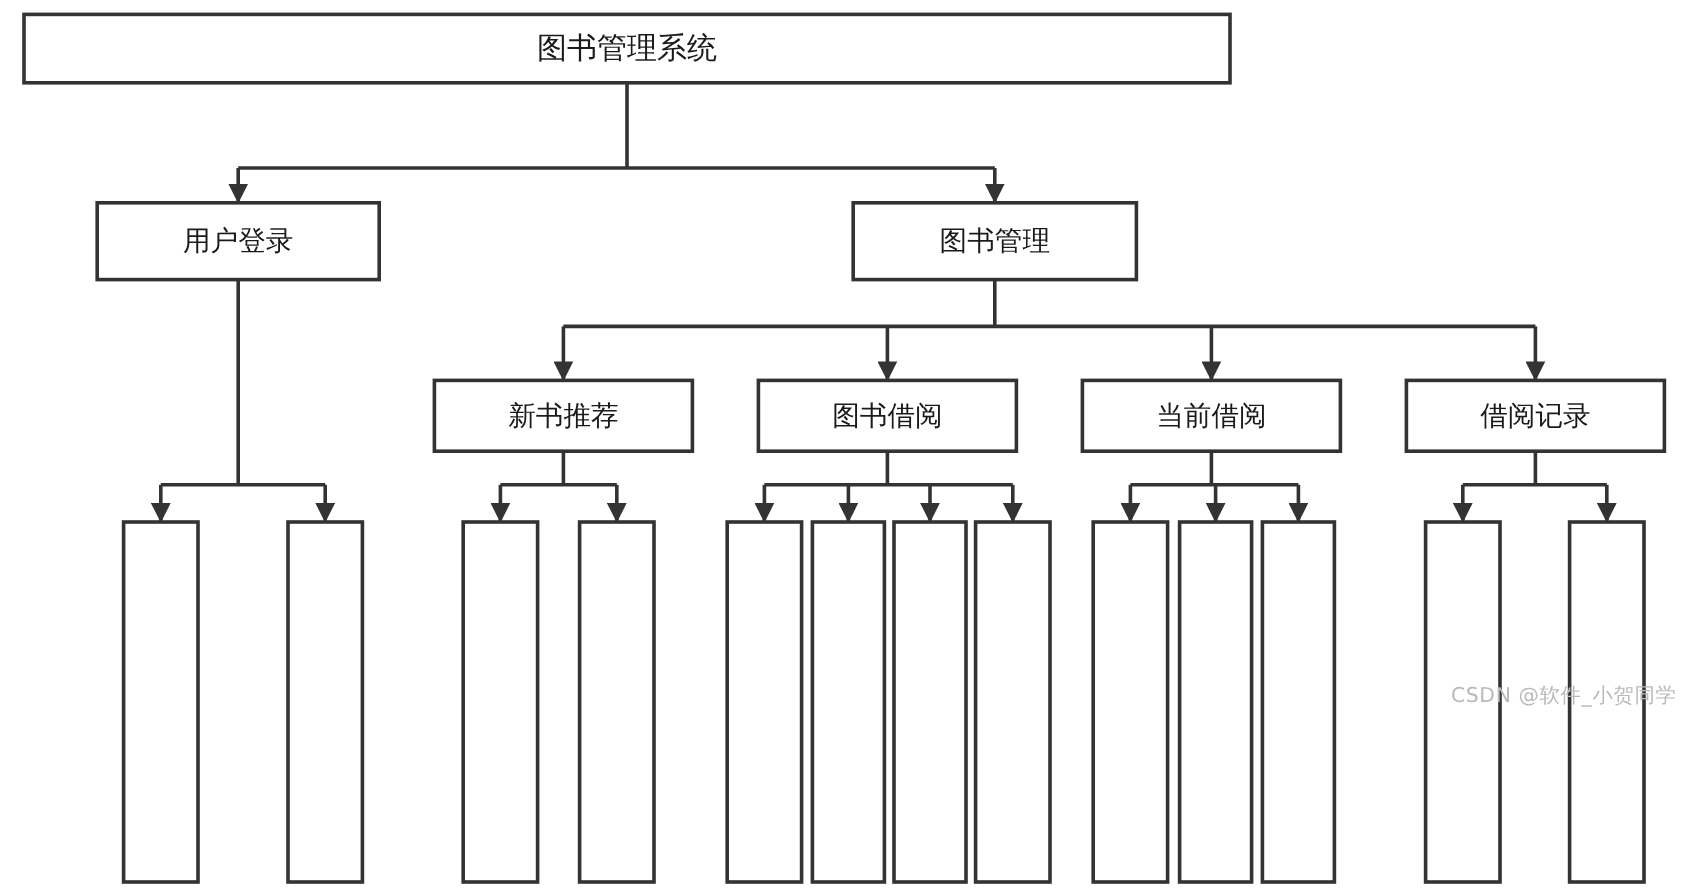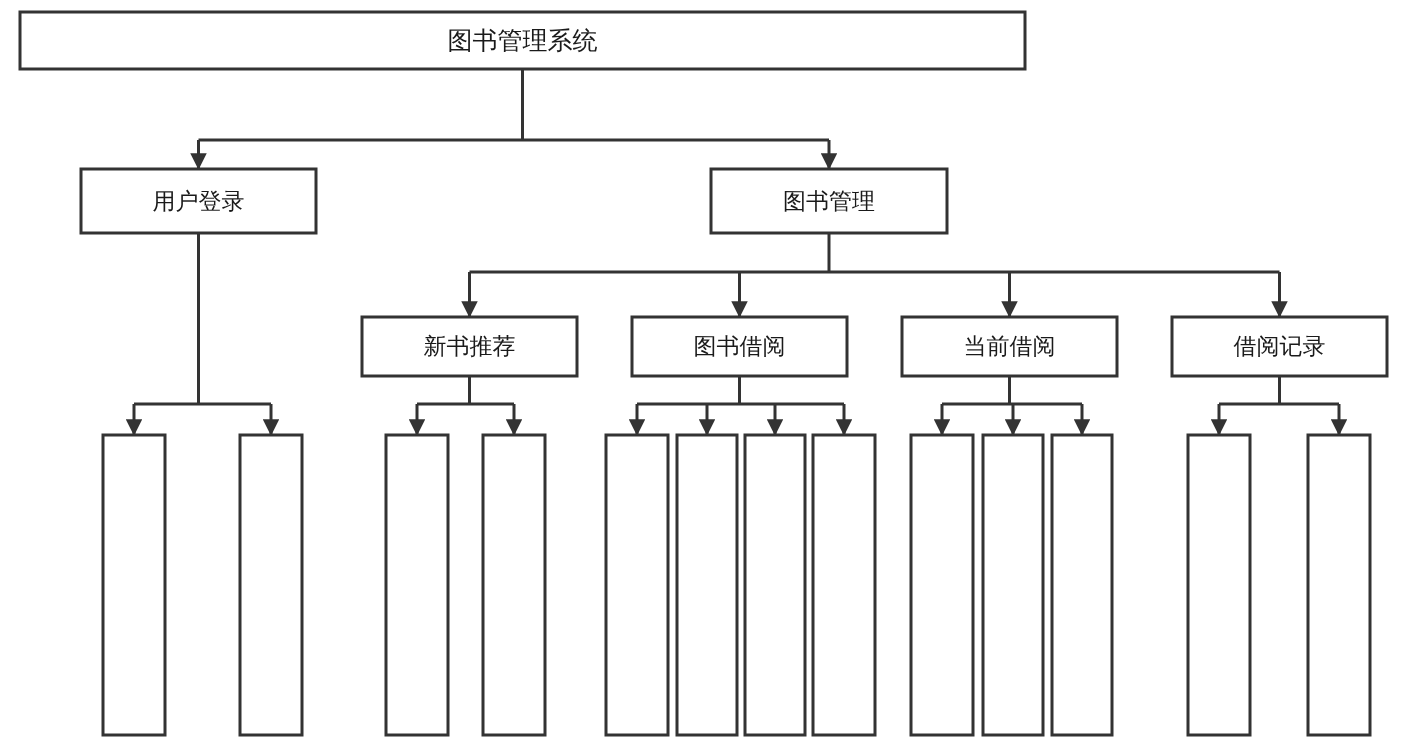--- a/index.html
+++ b/index.html
@@ -170,13 +170,14 @@
           <rect x="1052" y="435" width="60" height="300" class="node-box"></rect>
         </g>
         <g>
           <rect x="1188" y="435" width="62" height="300" class="node-box"></rect>
         </g>
         <g>
           <rect x="1308" y="435" width="62" height="300" class="node-box"></rect>
         </g>
       </g>
   </svg>
+  <div class="watermark">CSDN @软件_小贺同学</div>
 </div>
 
 </body></html>

